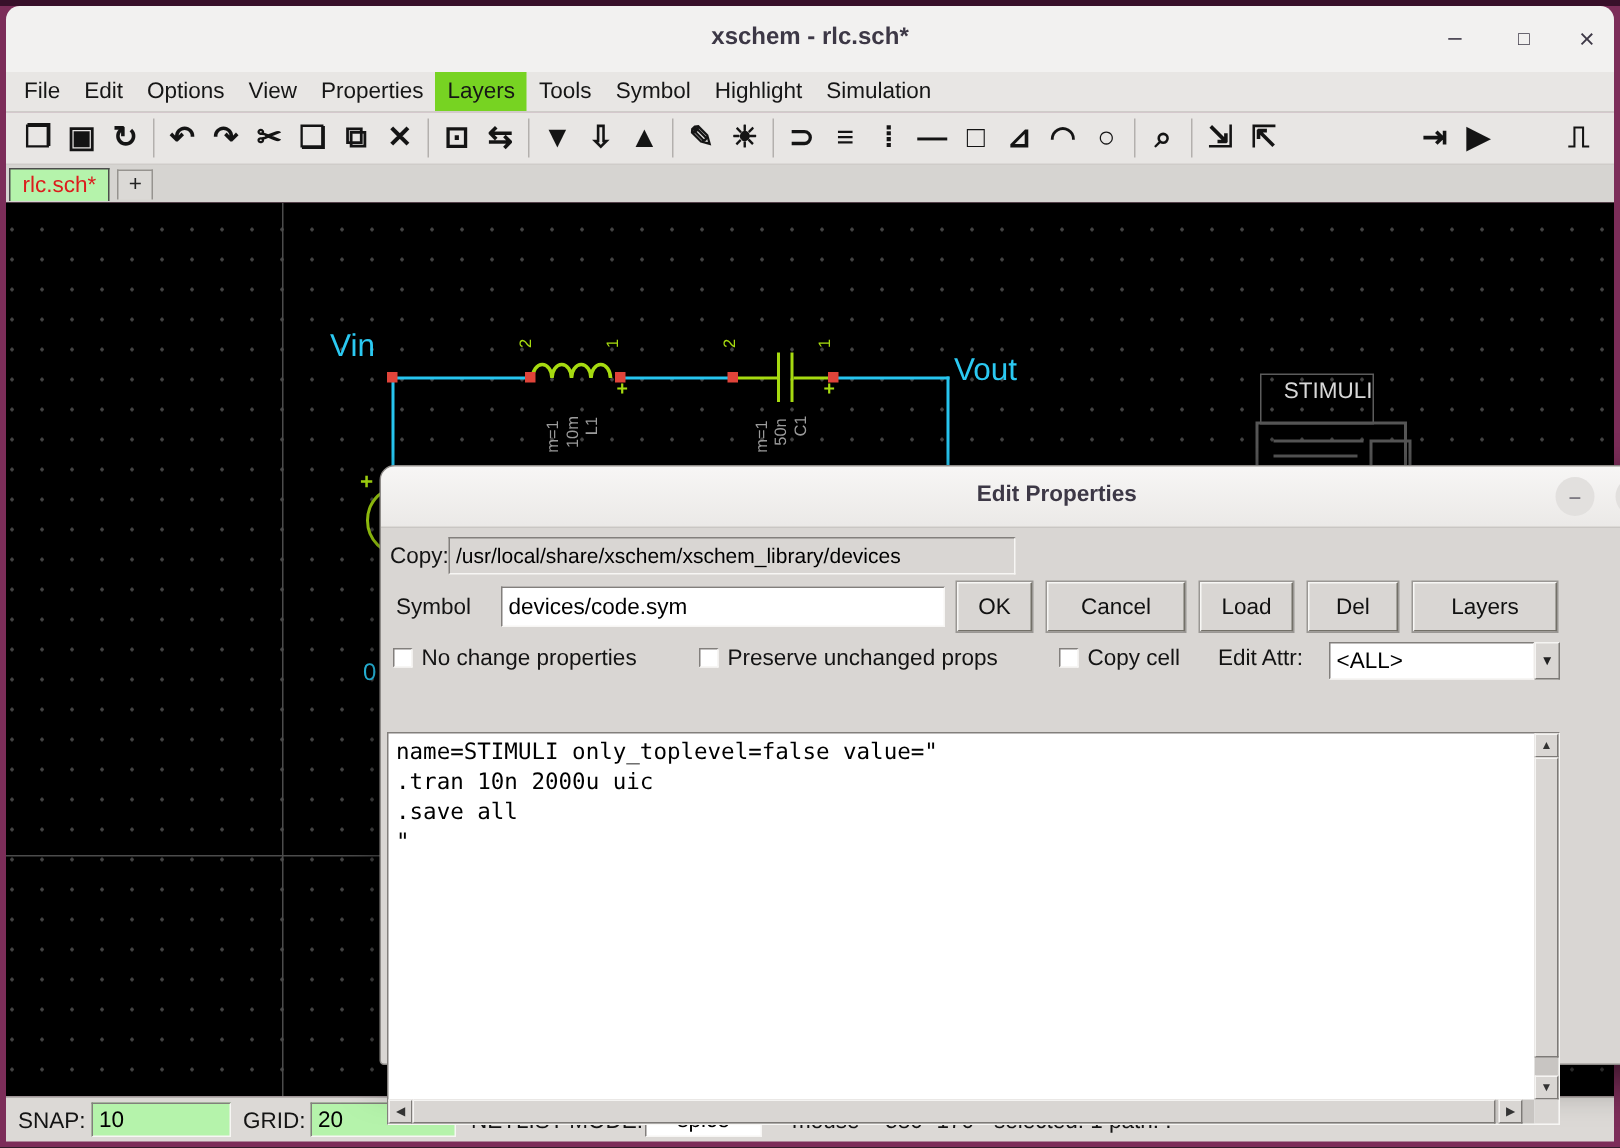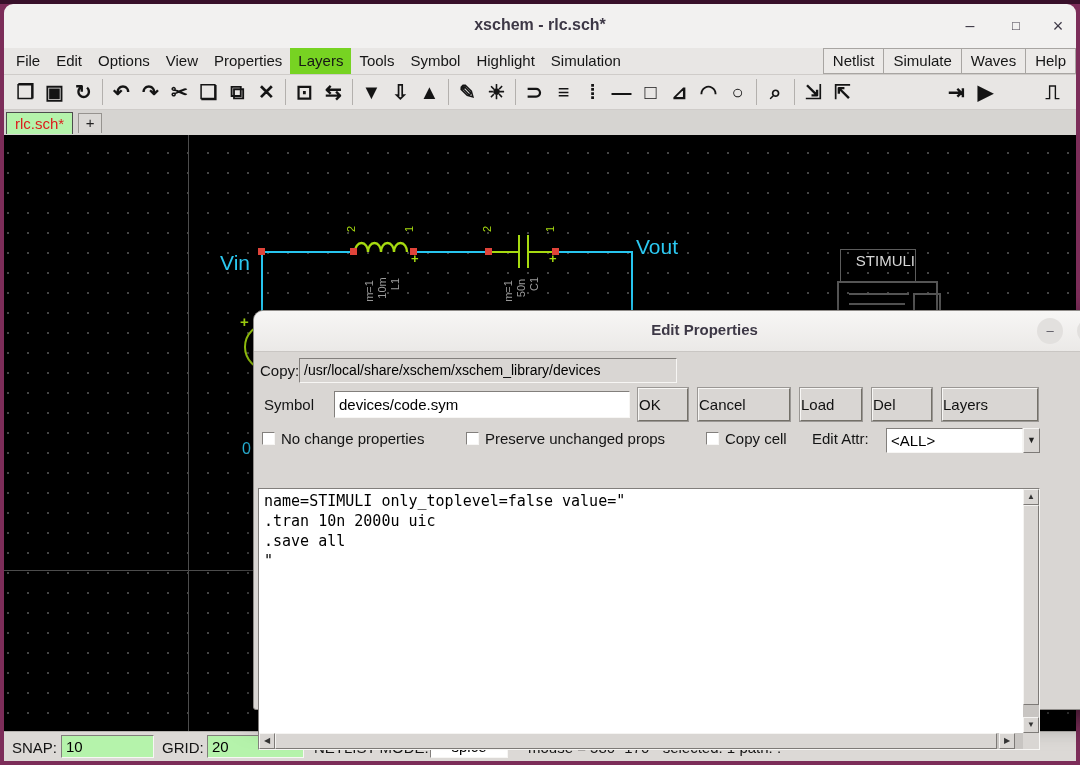--- a/index.html
+++ b/index.html
@@ -71,21 +71,21 @@
   .dlg-title .t{position:absolute;left:0;right:0;top:10px;text-align:center;font-weight:bold;font-size:15px;color:#3d3846;}
   .dlg-circle{position:absolute;top:7px;width:26px;height:26px;border-radius:50%;background:#e2e0de;
               text-align:center;line-height:25px;font-size:13px;color:#55525e;}
   .dc-min{right:92px;} .dc-max{right:52px;font-size:11px;} .dc-close{right:12px;font-size:14px;}
   .dlg-body{position:relative;height:358px;}
   .lab{position:absolute;font-size:15px;color:#141414;white-space:nowrap;}
   .entry{position:absolute;box-sizing:border-box;border:1px solid;
          border-color:#827f7c #f7f6f4 #f7f6f4 #827f7c;font-size:15px;padding:0 4px;
          white-space:nowrap;overflow:hidden;color:#000;}
   .e-grey{background:#d9d6d3;} .e-white{background:#fff;}
-  .btn{position:absolute;top:36px;height:33px;line-height:31px;background:#d9d6d3;
+  .btn{position:absolute;top:36px;height:33px;line-height:31px;background:#d9d6d3;text-align:center;
        border:1px solid;border-color:#f8f7f5 #737068 #737068 #f8f7f5;outline:1px solid #9a9794;
        font-size:15px;color:#111;box-sizing:border-box;}
   .cb-box{position:absolute;width:13px;height:13px;background:#fff;border:1px solid;
           border-color:#827f7c #f7f6f4 #f7f6f4 #827f7c;box-sizing:border-box;}
   .combo-arrow{position:absolute;left:769px;top:76px;width:17px;height:25px;background:#d9d6d3;
                border:1px solid;border-color:#f5f4f2 #7d7a77 #7d7a77 #f5f4f2;box-sizing:border-box;
                text-align:center;font-size:9px;line-height:23px;color:#222;}
   .txt-frame{position:absolute;left:4px;top:136px;width:782px;height:262px;background:#fff;
              border:1px solid;border-color:#827f7c #f7f6f4 #f7f6f4 #827f7c;box-sizing:border-box;}
   .code{position:absolute;left:2px;top:0;right:18px;bottom:18px;margin:0;padding:2px 3px;
@@ -130,26 +130,20 @@
         <span class="menu-item">Edit</span>
         <span class="menu-item">Options</span>
         <span class="menu-item">View</span>
         <span class="menu-item">Properties</span>
         <span class="menu-item hl">Layers</span>
         <span class="menu-item">Tools</span>
         <span class="menu-item">Symbol</span>
         <span class="menu-item">Highlight</span>
         <span class="menu-item">Simulation</span>
       </div>
-    <div class="menu-right">
-        <span class="menu-btn">Netlist</span>
-        <span class="menu-btn">Simulate</span>
-        <span class="menu-btn">Waves</span>
-        <span class="menu-btn">Help</span>
-      </div>
   </div>
 
   <div class="toolbar">
       <div class="tb-group">
         <span class="tb-icon">❐</span>
         <span class="tb-icon">▣</span>
         <span class="tb-icon">↻</span>
       </div>
       <div class="tb-sep"></div>
       <div class="tb-group">
@@ -241,21 +235,21 @@
     <span class="prop" style="left:504px;top:156px">m=1</span>
     <span class="prop" style="left:517px;top:153px">50n</span>
     <span class="prop" style="left:530px;top:149px">C1</span>
 
     <div class="redsq" style="left:254px;top:113px"></div>
     <div class="redsq" style="left:346px;top:113px"></div>
     <div class="redsq" style="left:406px;top:113px"></div>
     <div class="redsq" style="left:481px;top:113px"></div>
     <div class="redsq" style="left:548px;top:113px"></div>
 
-    <span class="cyan-label" style="left:216px;top:116px">Vin</span>
+    <span class="cyan-label" style="left:216px;top:84px">Vin</span>
     <span class="cyan-label" style="left:632px;top:100px">Vout</span>
     <span class="cyan-label" style="left:238px;top:305px;font-size:16px">0</span>
 
     <span class="plus-mark" style="left:236px;top:178px;font-size:15px">+</span>
     <div class="vsrc"></div>
 
     <div class="stim-label">STIMULI</div>
     <div class="stim-box"></div>
     <div class="stim-box2"></div>
     <div class="stim-line" style="left:845px;top:158px;width:60px"></div>

